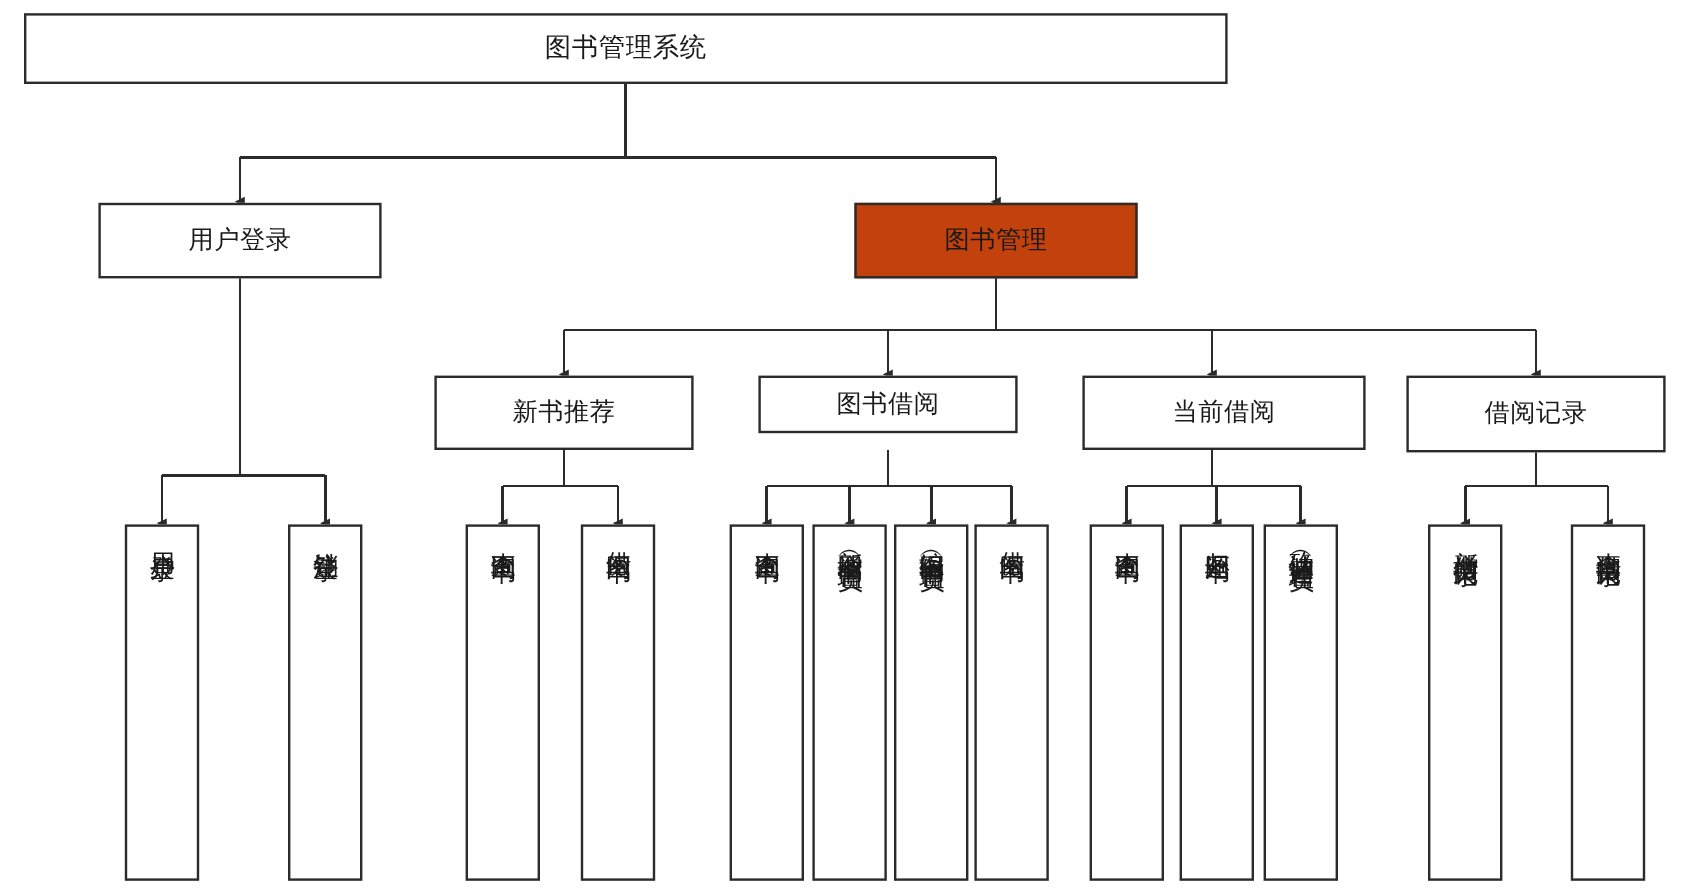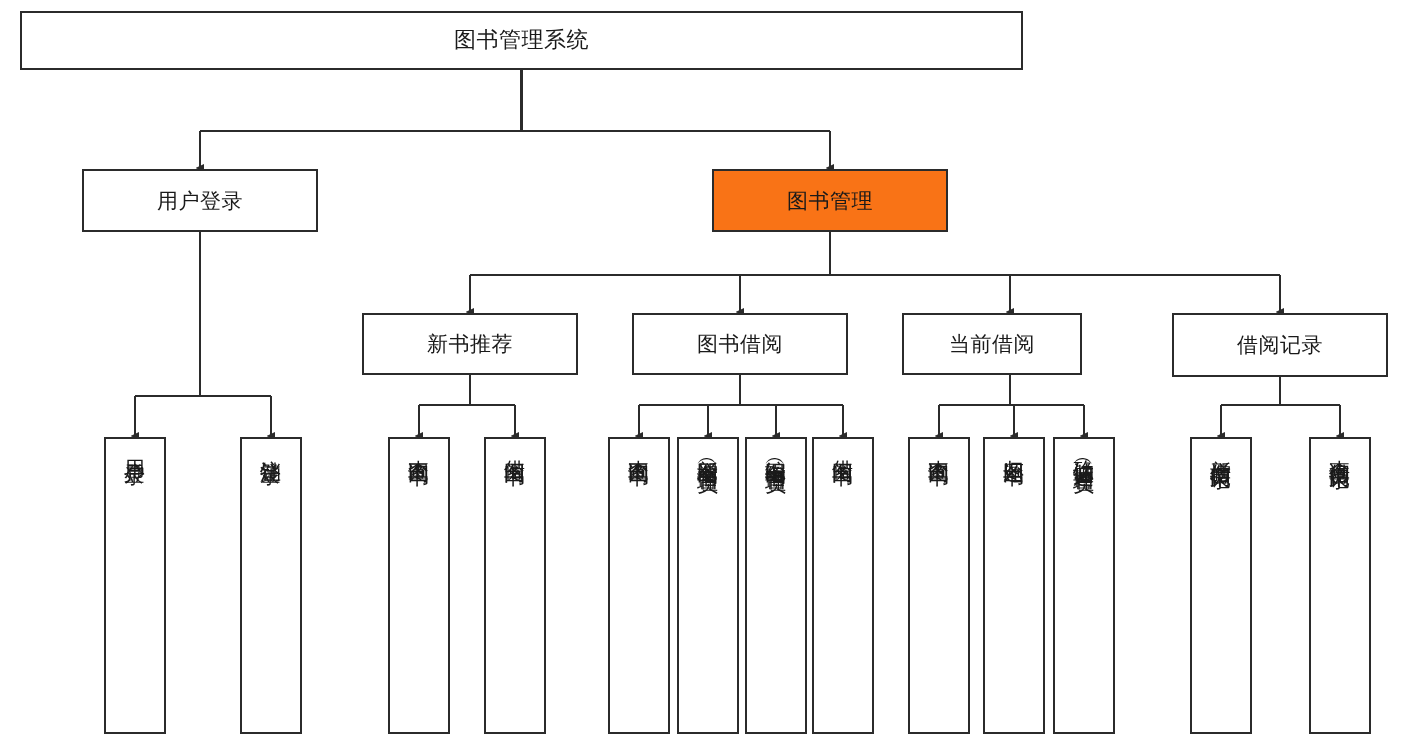--- a/index.html
+++ b/index.html
@@ -124,30 +124,30 @@
       </g>
   </svg>
 
   <div id="node-layer">
       <div class="node-box horizontal root" style="left: 20px; top: 11px; width: 1003px; height: 59px; border-color: rgb(43, 43, 43); background: rgb(255, 255, 255);">
         <span class="node-label" style="color: rgb(26, 26, 26);">图书管理系统</span>
       </div>
       <div class="node-box horizontal" style="left: 82px; top: 169px; width: 236px; height: 63px; border-color: rgb(43, 43, 43); background: rgb(255, 255, 255);">
         <span class="node-label" style="color: rgb(26, 26, 26);">用户登录</span>
       </div>
-      <div class="node-box horizontal" style="left: 712px; top: 169px; width: 236px; height: 63px; border-color: rgb(43, 43, 43); background: #f97316;">
+      <div class="node-box horizontal" style="left: 712px; top: 169px; width: 236px; height: 63px; border-color: rgb(43, 43, 43); background: #c2410c;">
         <span class="node-label" style="color: rgb(26, 26, 26);">图书管理</span>
       </div>
       <div class="node-box horizontal" style="left: 362px; top: 313px; width: 216px; height: 62px; border-color: rgb(43, 43, 43); background: rgb(255, 255, 255);">
         <span class="node-label" style="color: rgb(26, 26, 26);">新书推荐</span>
       </div>
-      <div class="node-box horizontal" style="left: 632px; top: 313px; width: 216px; height: 62px; border-color: rgb(43, 43, 43); background: rgb(255, 255, 255);">
+      <div class="node-box horizontal" style="left: 632px; top: 313px; width: 216px; height: 48px; border-color: rgb(43, 43, 43); background: rgb(255, 255, 255);">
         <span class="node-label" style="color: rgb(26, 26, 26);">图书借阅</span>
       </div>
-      <div class="node-box horizontal" style="left: 902px; top: 313px; width: 180px; height: 62px; border-color: rgb(43, 43, 43); background: rgb(255, 255, 255);">
+      <div class="node-box horizontal" style="left: 902px; top: 313px; width: 236px; height: 62px; border-color: rgb(43, 43, 43); background: rgb(255, 255, 255);">
         <span class="node-label" style="color: rgb(26, 26, 26);">当前借阅</span>
       </div>
       <div class="node-box horizontal" style="left: 1172px; top: 313px; width: 216px; height: 64px; border-color: rgb(43, 43, 43); background: rgb(255, 255, 255);">
         <span class="node-label" style="color: rgb(26, 26, 26);">借阅记录</span>
       </div>
       <div class="node-box vertical" style="left: 104px; top: 437px; width: 62px; height: 297px; border-color: rgb(43, 43, 43); background: rgb(255, 255, 255);">
         <span class="node-label" style="color: rgb(26, 26, 26);">用户登录</span>
       </div>
       <div class="node-box vertical" style="left: 240px; top: 437px; width: 62px; height: 297px; border-color: rgb(43, 43, 43); background: rgb(255, 255, 255);">
         <span class="node-label" style="color: rgb(26, 26, 26);">注销登录</span>

